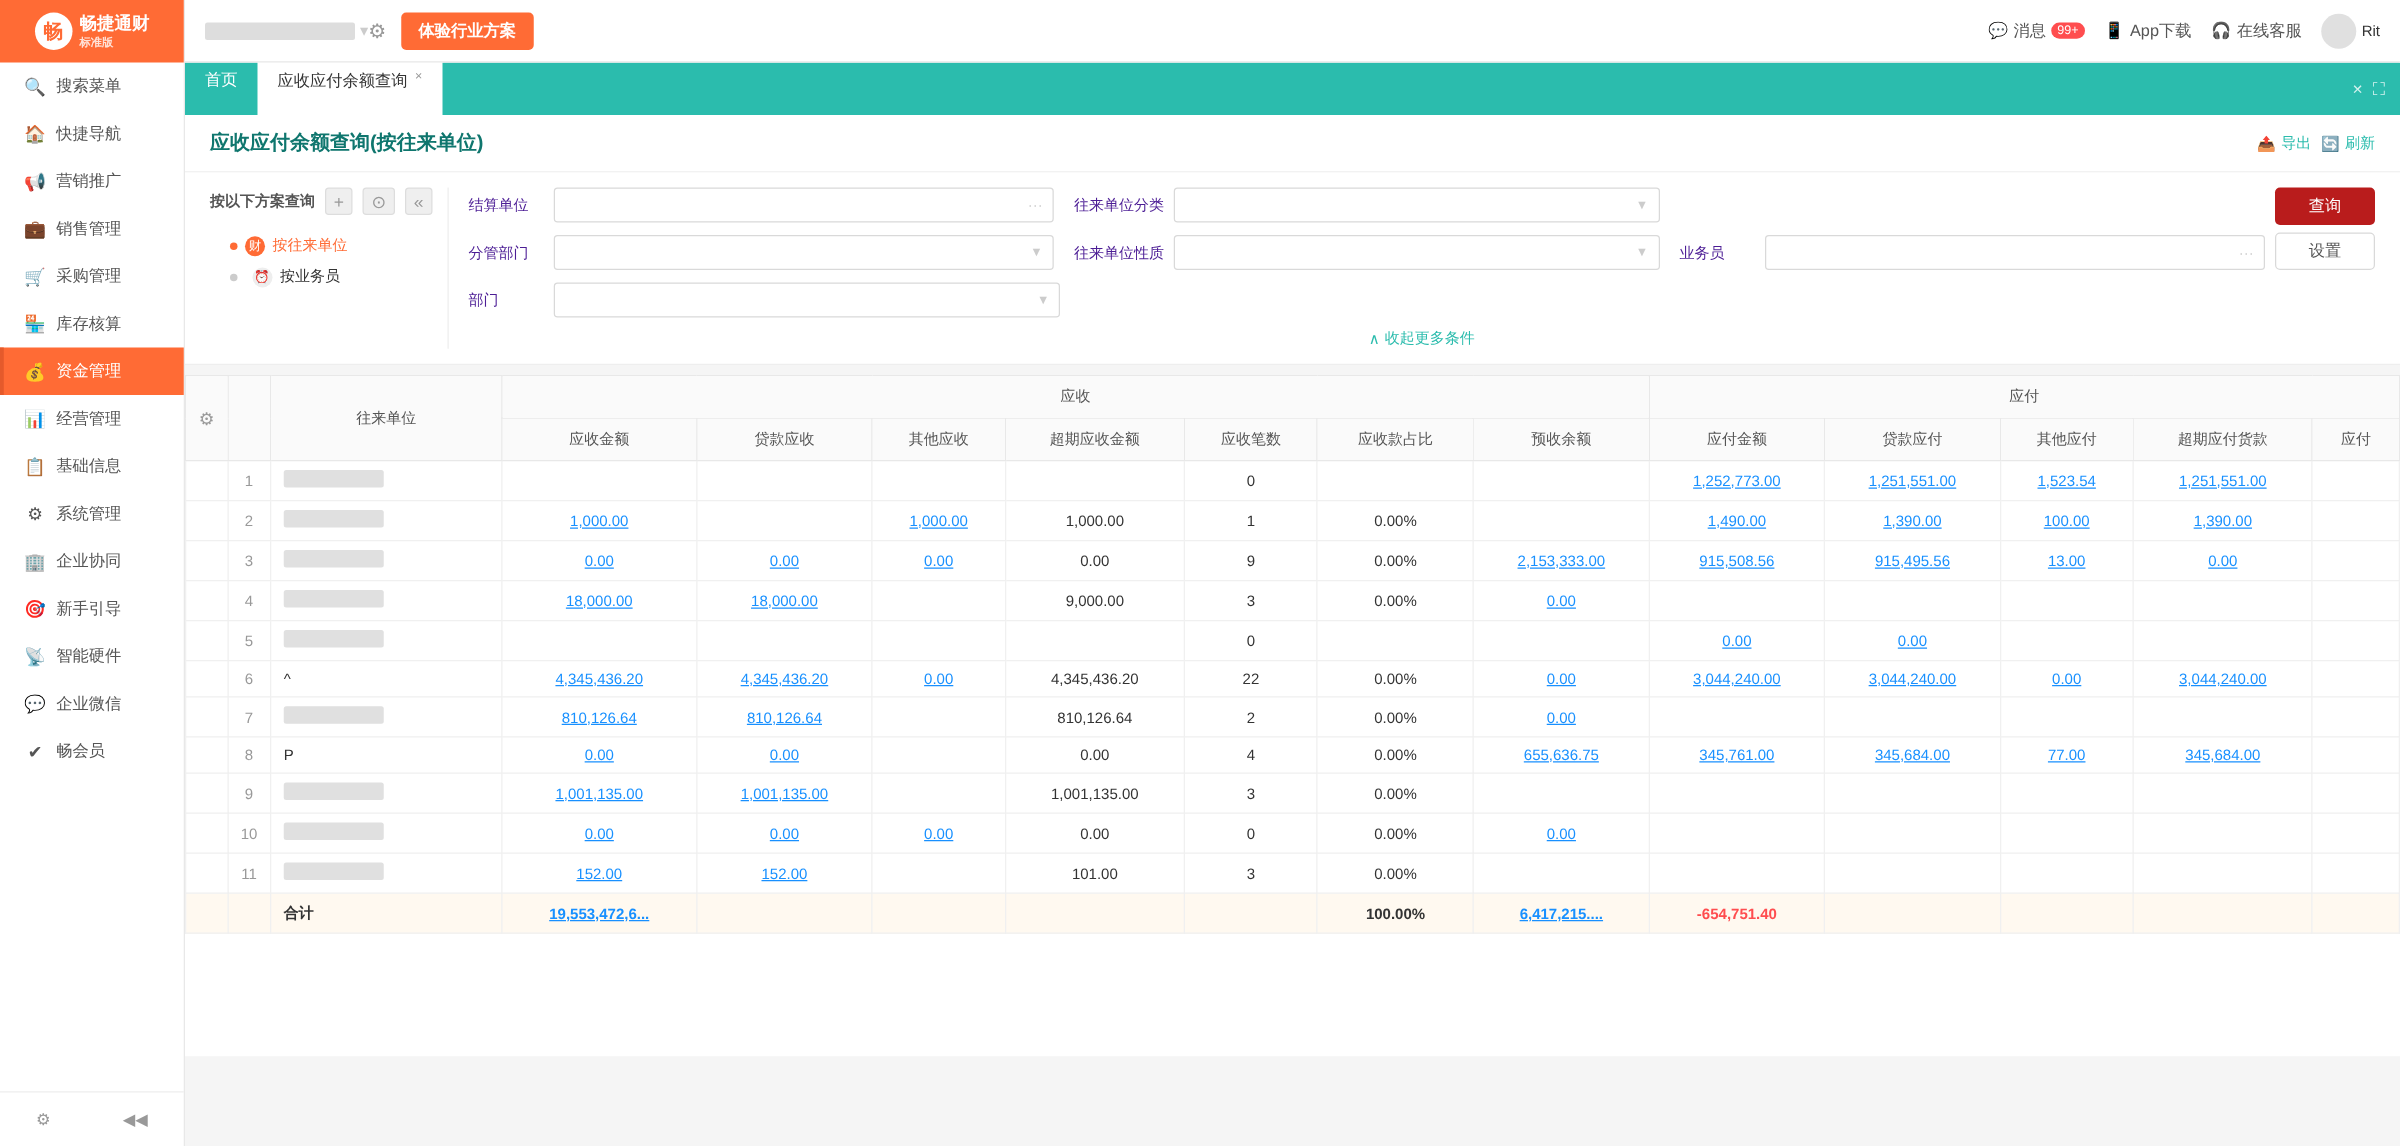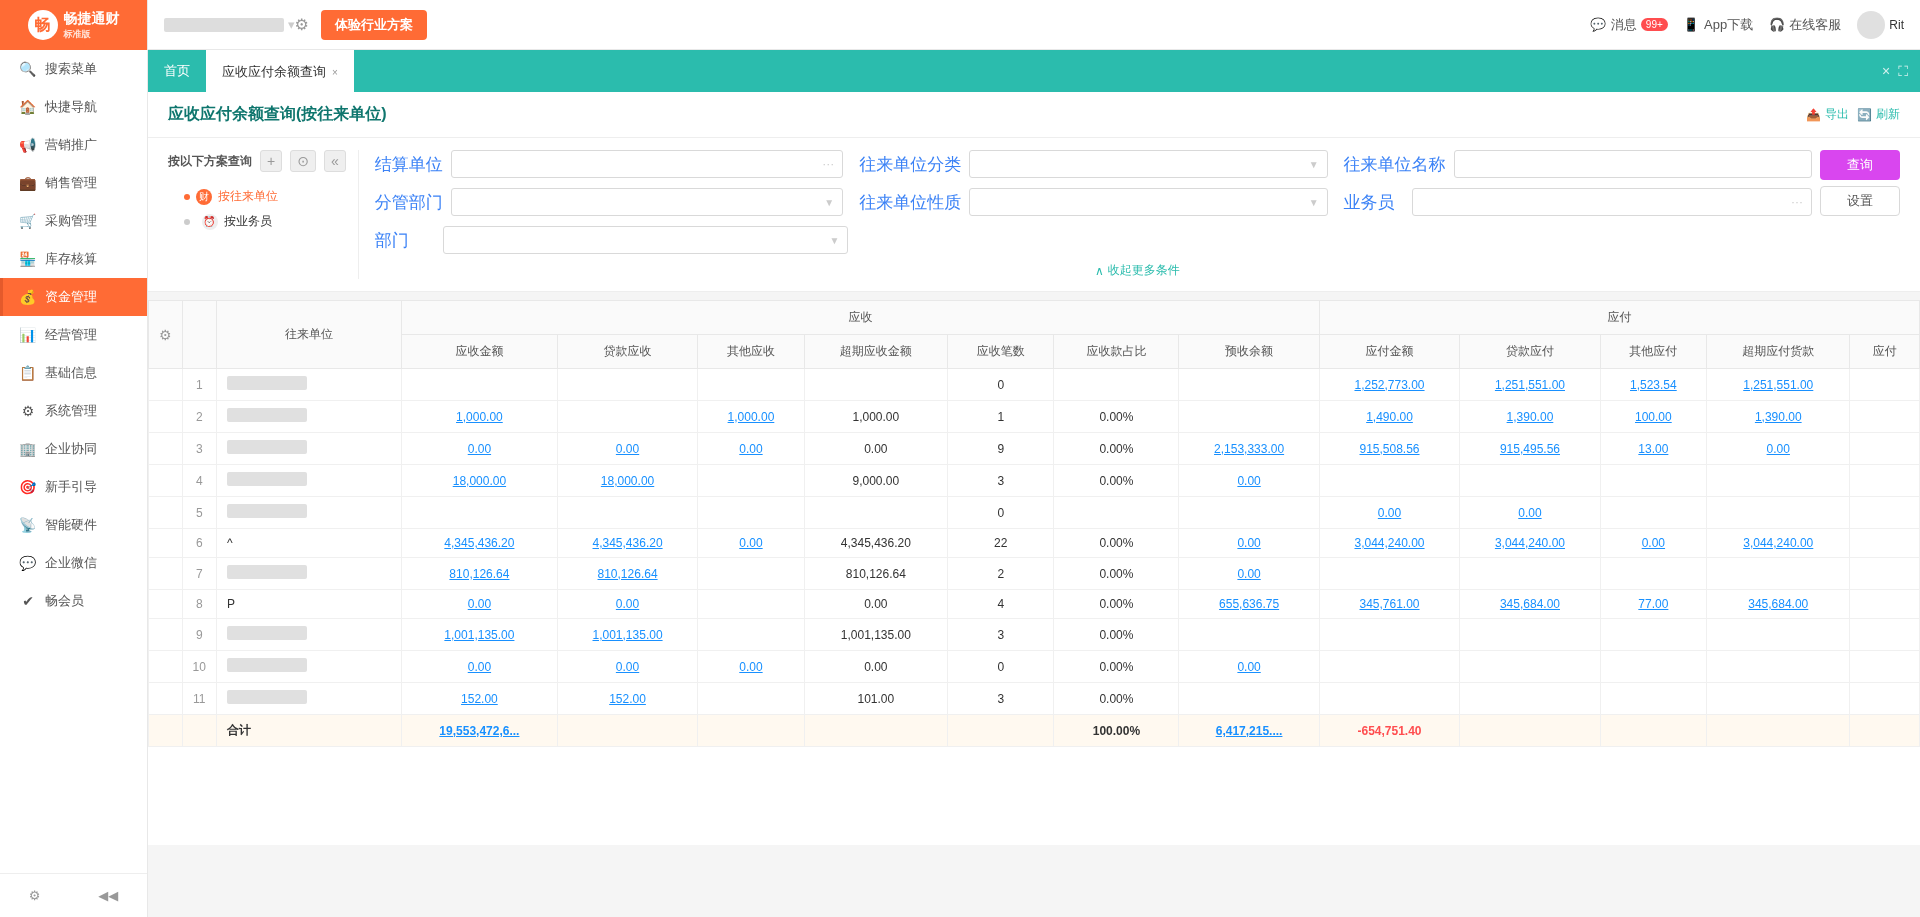--- a/index.html
+++ b/index.html
@@ -54,21 +54,21 @@
     .header-user { display: flex; align-items: center; gap: 4px; cursor: pointer; }
     .user-avatar { width: 28px; height: 28px; background: #ddd; border-radius: 50%; overflow: hidden; }
     .header-gear { color: #999; cursor: pointer; font-size: 16px; }
 
     
     .tab-bar {
       position: fixed; left: 148px; right: 0; top: 50px; height: 42px;
       background: #2bbcad; display: flex; align-items: center; z-index: 98;
     }
     .tab-item {
-      height: 56px; display: flex; align-items: center; padding: 12px 16px;
+      height: 56px; display: flex; padding: 12px 16px;
       cursor: pointer; color: rgba(255,255,255,0.8); font-size: 13px; gap: 6px;
     }
     .tab-item.home { color: #fff; }
     .tab-item.active {
       background: #fff; color: #333; border-radius: 4px 4px 0 0; margin-top: 2px;
     }
     .tab-close { font-size: 10px; color: #999; cursor: pointer; }
     .tab-bar-actions { margin-left: auto; display: flex; align-items: center; gap: 8px; padding-right: 12px; }
     .tab-bar-btn { color: rgba(255,255,255,0.8); cursor: pointer; font-size: 14px; }
 
@@ -97,34 +97,34 @@
       display: flex; align-items: center; gap: 6px; padding: 4px 8px; cursor: pointer;
       border-radius: 4px; font-size: 12px;
     }
     .scheme-item.active { color: #ff6b35; }
     .scheme-item .dot {
       width: 6px; height: 6px; border-radius: 50%; background: #ff6b35;
     }
     .filter-rows { display: flex; flex-direction: column; gap: 10px; }
     .filter-row { display: grid; grid-template-columns: 1fr 1fr 1fr; gap: 16px; align-items: center; }
     .filter-field { display: flex; align-items: center; gap: 8px; }
-    .filter-field-label { color: #3b82f6; font-size: 17px; min-width: 60px; flex-shrink: 0; }
+    .filter-field-label { color: #4c1d95; font-size: 12px; min-width: 60px; flex-shrink: 0; }
     .filter-input {
       flex: 1; height: 28px; border: 1px solid #d9d9d9; border-radius: 3px;
       padding: 0 8px; font-size: 12px; display: flex; align-items: center;
       background: #fff; position: relative; cursor: pointer;
     }
     .filter-input .dots { color: #ccc; margin-left: auto; }
     .filter-input .arrow { color: #ccc; margin-left: auto; font-size: 10px; }
     .filter-collapse { display: flex; justify-content: center; margin-top: 8px; }
     .collapse-btn { color: #2bbcad; font-size: 12px; cursor: pointer; display: flex; align-items: center; gap: 4px; }
 
     
     .query-btn {
-      background: #d946ef; color: #fff; border: none; border-radius: 4px;
+      background: #b91c1c; color: #fff; border: none; border-radius: 4px;
       padding: 6px 20px; cursor: pointer; font-size: 13px; width: 100%;
     }
     .setting-btn {
       background: #fff; color: #555; border: 1px solid #d9d9d9; border-radius: 4px;
       padding: 5px 20px; cursor: pointer; font-size: 13px; width: 100%;
     }
 
     
     .table-wrapper {
       background: #fff; margin: 8px 0 0 0; overflow: auto;
@@ -327,24 +327,20 @@
                   <span class="filter-field-label">结算单位</span>
                   <div class="filter-input">
                     <span class="dots">···</span>
                   </div>
                 </div>
                 <div class="filter-field">
                   <span class="filter-field-label">往来单位分类</span>
                   <div class="filter-input">
                     <span class="arrow">▼</span>
                   </div>
-                </div>
-                <div class="filter-field">
-                  <span class="filter-field-label">往来单位名称</span>
-                  <div class="filter-input"></div>
                 </div>
               </div>
               <div class="filter-row">
                 <div class="filter-field">
                   <span class="filter-field-label">分管部门</span>
                   <div class="filter-input">
                     <span class="arrow">▼</span>
                   </div>
                 </div>
                 <div class="filter-field">

